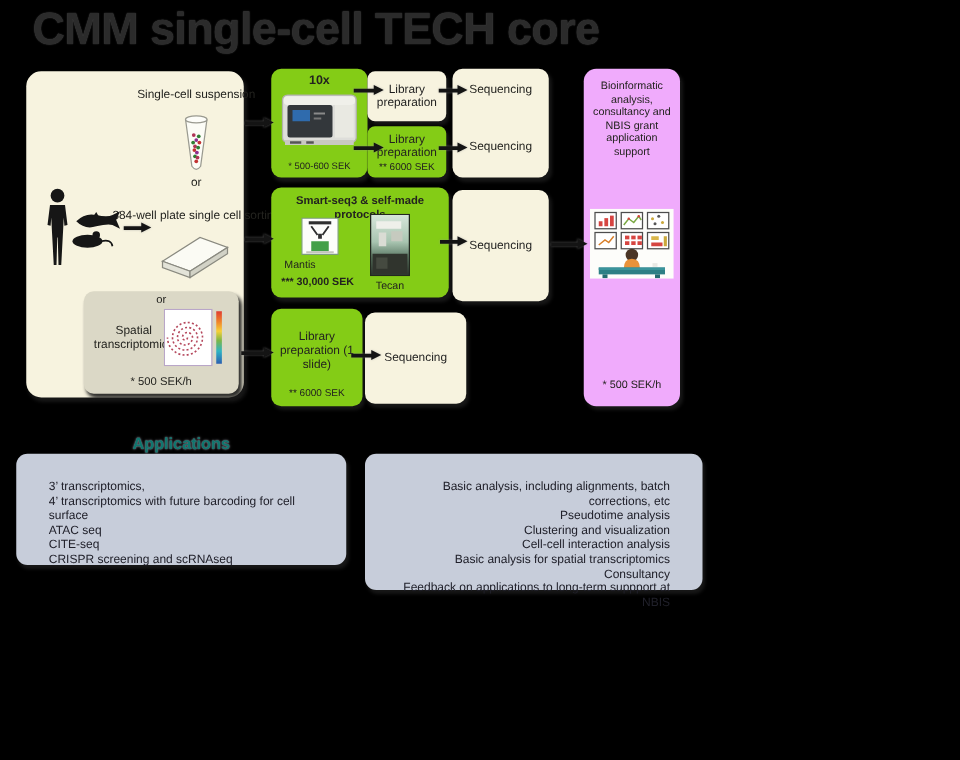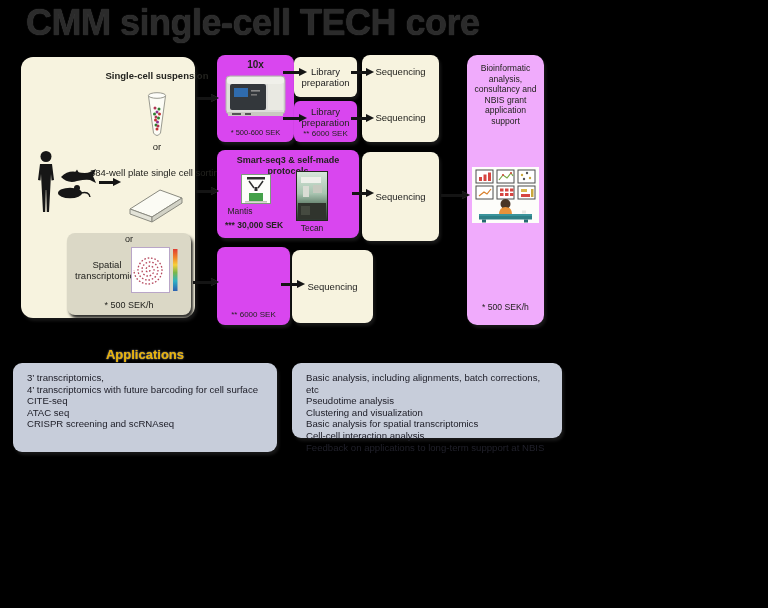--- a/index.html
+++ b/index.html
@@ -1,50 +1,50 @@
 <!DOCTYPE html>
 <html><head>
 <meta charset="utf-8">
 <style>
   html,body{margin:0;padding:0;background:#000;}
   #canvas{position:relative;width:768px;height:608px;background:#000;overflow:hidden;
           font-family:"Liberation Sans",sans-serif;color:#1d1d1d;}
   .abs{position:absolute;}
   .box{position:absolute;border-radius:8px;box-shadow:2px 3px 3px rgba(25,25,25,0.9);}
   .cream{background:#f7f3df;}
-  .green{background:#d946ef;}
+  .green{background:#84cc16;}
   .panelgreen{background:#f0abfc;}
   .subbox{background:#dbd8c6;}
   .listbox{background:#c7cdda;border-radius:9px;}
   .ctr{text-align:center;}
   .lbl{position:absolute;font-size:9.5px;line-height:11px;color:#23231f;font-weight:500;}
   .flexc{display:flex;align-items:center;justify-content:center;}
   .title{position:absolute;left:26px;top:2px;font-size:36px;font-weight:700;letter-spacing:-0.5px;
          color:#2b2b2b;text-shadow:0 0 1px #585858;}
-  .halo-header{position:absolute;font-size:13px;font-weight:700;color:#eab308;
+  .halo-header{position:absolute;font-size:13px;font-weight:700;color:#0f766e;
                text-shadow:0 0 2px #83838e,0 0 1px #6d6d78;text-align:center;}
   .arrow{position:absolute;height:2.6px;background:#141414;
          filter:drop-shadow(0 0 0.7px rgba(150,150,150,0.55));}
   .arrow::after{content:'';position:absolute;right:-7px;top:-3.4px;width:0;height:0;
     border-left:8px solid #141414;border-top:4.7px solid transparent;border-bottom:4.7px solid transparent;}
-  ul.svc{margin:4px;padding:5px 10px;list-style:none;}
+  ul.svc{margin:16px;padding:5px 10px;list-style:none;}
   ul.svc li{font-size:9.6px;line-height:11.6px;color:#20202a;}
   .price{position:absolute;font-size:8px;color:#23231f;width:100%;text-align:center;}
   svg{display:block;}
 </style>
 </head>
 <body>
 
 <div id="canvas">
 
   <div class="title">CMM single-cell TECH core</div>
 
   <div class="box cream" style="left:21px;top:57px;width:174px;height:261px;border-radius:12px;">
 
-    <div class="lbl ctr" style="left:66px;top:13px;width:140px;font-weight:bold;">Single-cell suspension</div>
+    <div class="lbl ctr" style="left:66px;top:13px;width:140px;">Single-cell suspension</div>
 
     <div class="abs" style="left:125px;top:34px;">
       <svg width="22" height="48" viewBox="0 0 22 48">
         <path d="M2.5,5 L7.5,42 Q11,47 14.5,42 L19.5,5 Z" fill="#fcfcf6" stroke="#9a9a90" stroke-width="1"></path>
         <ellipse cx="11" cy="4.5" rx="8.6" ry="2.8" fill="#fdfdf9" stroke="#9a9a90" stroke-width="1"></ellipse>
         <circle cx="9" cy="17" r="1.5" fill="#b03455"></circle>
           <circle cx="13" cy="18" r="1.5" fill="#2e7d32"></circle>
         <circle cx="11" cy="21" r="1.5" fill="#8e2f8e"></circle>
           <circle cx="8.5" cy="23" r="1.5" fill="#2e7d32"></circle>
         <circle cx="13.5" cy="23" r="1.5" fill="#c23333"></circle>
@@ -230,20 +230,21 @@
         <rect x="7" y="47" width="53" height="2" fill="#3a949b"></rect>
         <rect x="10" y="52.5" width="4" height="3" fill="#256b70"></rect>
         <rect x="52" y="52.5" width="4" height="3" fill="#256b70"></rect>
         <rect x="50" y="43.5" width="4" height="3" fill="#e9e9e4"></rect>
       </svg>
     </div>
     <div class="price" style="bottom:13px;font-size:8.6px;">* 500 SEK/h</div>
   </div>
 
   <div class="box green" style="left:217px;top:247px;width:73px;height:78px;">
+    <div class="lbl ctr" style="left:4px;top:17px;width:65px;">Library preparation (1 slide)</div>
     <div class="price" style="bottom:6px;">** 6000 SEK</div>
   </div>
 
   <div class="box cream flexc" style="left:292px;top:250px;width:81px;height:73px;">
     <div class="ctr" style="font-size:9.5px;">Sequencing</div>
   </div>
 
   <div class="arrow" style="left:99px;top:181px;width:15px;"></div>
   <div class="arrow" style="left:196px;top:97px;width:16px;"></div>
   <div class="arrow" style="left:196px;top:190px;width:16px;"></div>
@@ -254,31 +255,32 @@
   <div class="arrow" style="left:351px;top:117px;width:16px;"></div>
   <div class="arrow" style="left:352px;top:192px;width:15px;"></div>
   <div class="arrow" style="left:441px;top:194px;width:22px;"></div>
   <div class="arrow" style="left:281px;top:283px;width:17px;"></div>
 
   <div class="halo-header" style="left:13px;top:347px;width:264px;">Applications</div>
   <div class="box listbox" style="left:13px;top:363px;width:264px;height:89px;">
     <ul class="svc">
       <li>3’ transcriptomics,</li>
       <li>4’ transcriptomics with future barcoding for cell surface</li>
+      <li>ATAC seq</li>
       <li>CITE-seq</li>
-      <li>ATAC seq</li>
       <li>CRISPR screening and scRNAseq</li>
     </ul>
   </div>
 
   <div class="halo-header" style="left:292px;top:347px;width:270px;margin-top:20px;">Bioinformatics</div>
-  <div class="box listbox" style="left:292px;top:363px;width:270px;height:75px;">
+  <div class="box listbox" style="left:292px;top:363px;width:270px;height:109px;text-align:right;">
     <ul class="svc">
       <li>Basic analysis, including alignments, batch corrections, etc</li>
       <li>Pseudotime analysis</li>
       <li>Clustering and visualization</li>
+      <li>Cell-cell interaction analysis</li>
       <li>Basic analysis for spatial transcriptomics</li>
-      <li>Cell-cell interaction analysis</li>
+      <li>Consultancy</li>
       <li>Feedback on applications to long-term suppport at NBIS</li>
     </ul>
   </div>
 
 </div>
 
 </body></html>

